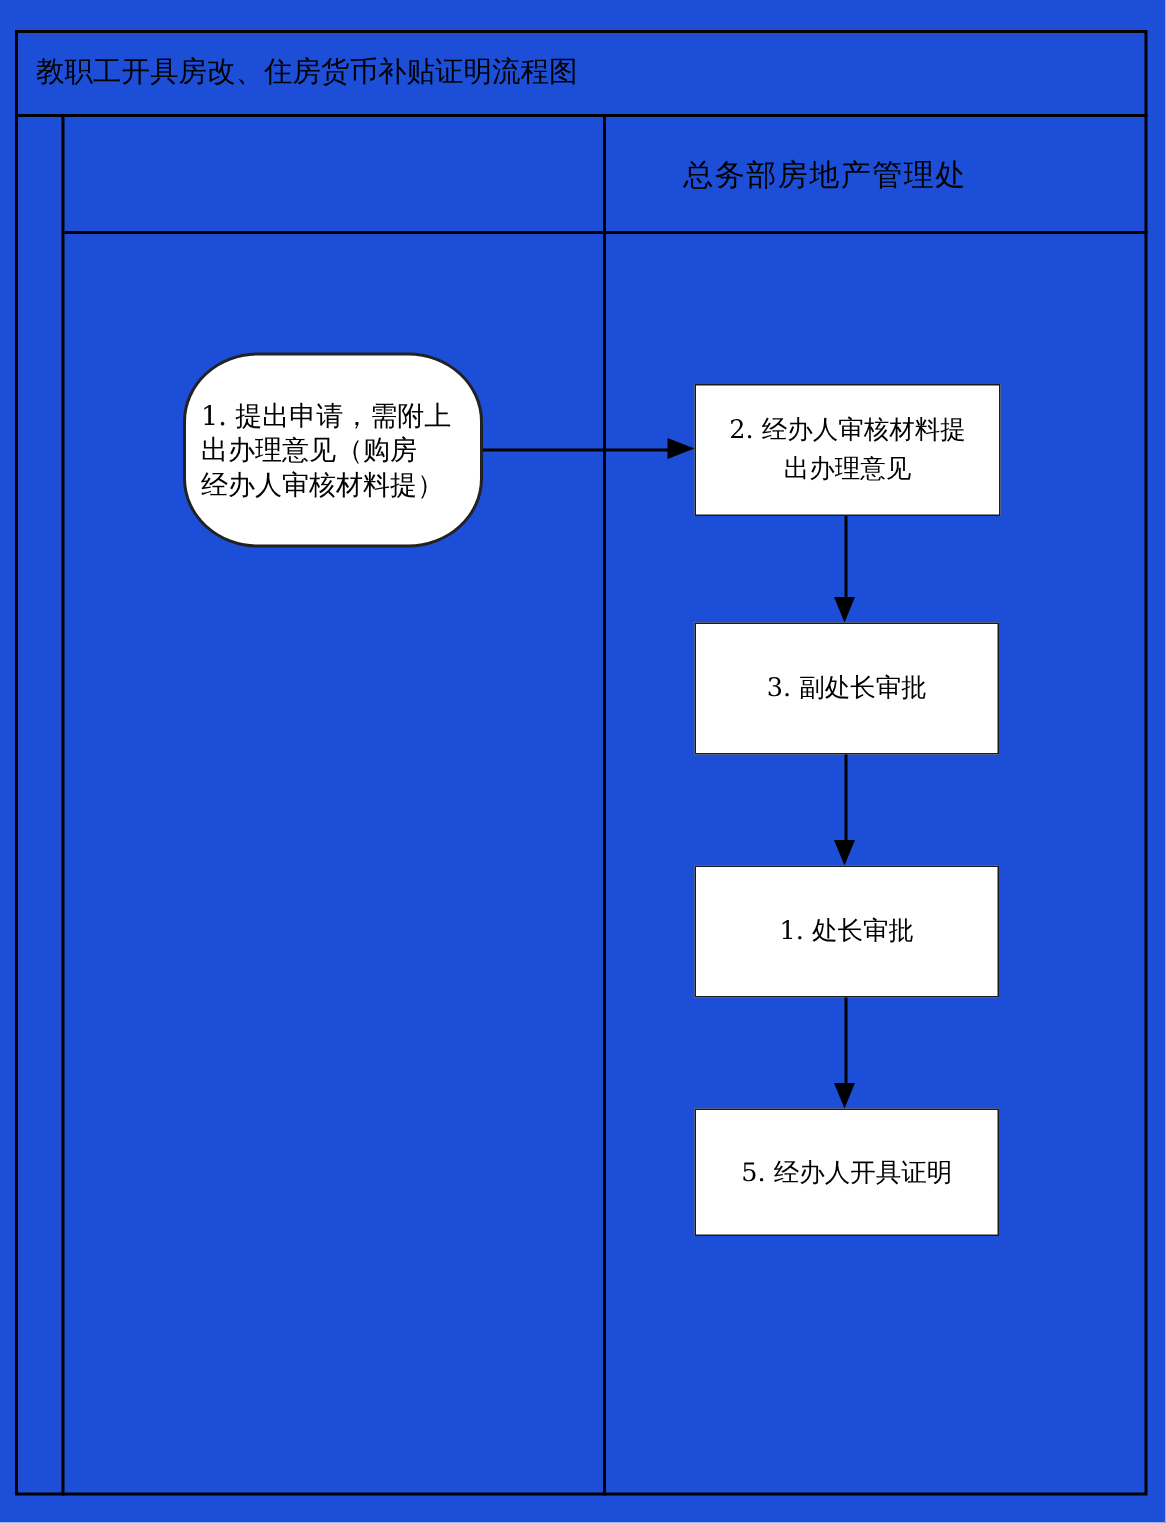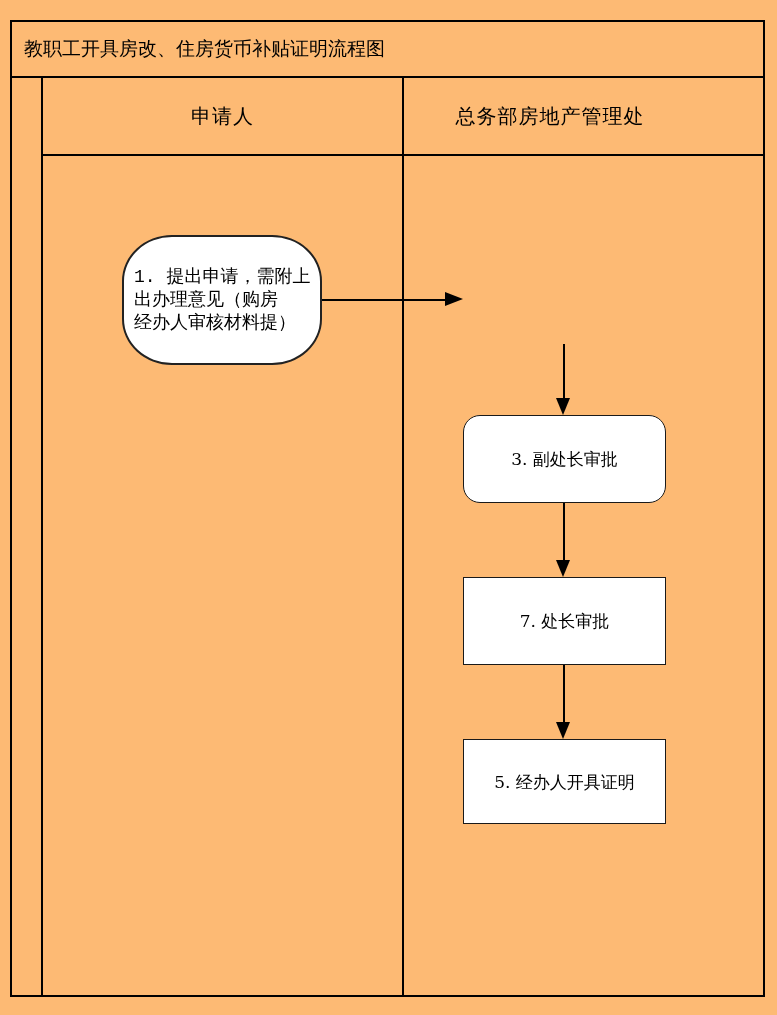--- a/index.html
+++ b/index.html
@@ -6,21 +6,21 @@
     margin: 0;
     padding: 0;
     background: #ffffff;
     font-family: "DejaVu Serif", "Liberation Serif", serif;
     color: #000000;
   }
   #canvas {
     position: relative;
     width: 777px;
     height: 1015px;
-    background: #fdba74;
+    background: #1d4ed8;
     overflow: hidden;
   }
   .abs { position: absolute; box-sizing: border-box; }
 
   
   .frame {
     left: 10px; top: 20px; width: 755px; height: 977px;
     border: 2px solid #000000;
     background: transparent;
   }
@@ -43,30 +43,30 @@
   .lane-header.applicant { left: 43px;  width: 359px; }
   .lane-header.office    { left: 404px; width: 292px; }
 
   
   .terminator {
     left: 122px; top: 235px; width: 200px; height: 130px;
     border: 2px solid #222222; border-radius: 50px / 46px;
     background: #ffffff; z-index: 2;
     display: flex; align-items: center;
     padding: 0 6px 0 10px;
-    font-size: 18px; line-height: 23px; text-align: left; font-family: Liberation Mono, monospace;
+    font-size: 18px; line-height: 23px; text-align: left;
   }
   .pbox {
     border: 1.5px solid #1a1a1a; background: #ffffff; z-index: 2;
     display: flex; flex-direction: column;
     align-items: center; justify-content: center;
     font-size: 17px; line-height: 26px; text-align: center;
   }
   .box2 { left: 463px; top: 256px; width: 204px; height: 88px; }
-  .box3 { left: 463px; top: 415px; width: 203px; height: 88px; border-radius: 17px; }
+  .box3 { left: 463px; top: 415px; width: 203px; height: 88px; }
   .box4 { left: 463px; top: 577px; width: 203px; height: 88px; }
   .box5 { left: 463px; top: 739px; width: 203px; height: 85px; text-align: right; }
   .shape-line { display: block; }
 
   
   .conn { z-index: 3; }
   .hline-a { left: 322px; top: 299px; width: 125px; height: 2px; }
   .head-right {
     left: 445px; top: 292px; width: 0; height: 0;
     border-left: 18px solid #000000;
@@ -95,47 +95,50 @@
 
   <div class="abs frame"></div>
 
   <div class="abs line title-divider"></div>
   <div class="abs line strip-vline"></div>
   <div class="abs line col-vline"></div>
   <div class="abs line header-divider"></div>
 
   <div class="abs title-cell">教职工开具房改、住房货币补贴证明流程图</div>
 
-  <div class="abs lane-header applicant">申请人</div>
   <div class="abs lane-header office">总务部房地产管理处</div>
 
   <div class="abs terminator">
     <div>
       <span class="shape-line">1. 提出申请，需附上</span>
       <span class="shape-line">出办理意见（购房</span>
       <span class="shape-line">经办人审核材料提）</span>
     </div>
   </div>
 
   <div class="abs line conn hline-a"></div>
   <div class="abs conn head-right"></div>
 
+  <div class="abs pbox box2">
+    <span class="shape-line">2. 经办人审核材料提</span>
+    <span class="shape-line">出办理意见</span>
+  </div>
 
   <div class="abs line conn vline-b"></div>
   <div class="abs conn head-down head-b"></div>
 
   <div class="abs pbox box3">
     <span>3. 副处长审批</span>
   </div>
 
   <div class="abs line conn vline-c"></div>
   <div class="abs conn head-down head-c"></div>
 
   <div class="abs pbox box4">
-    <span>7. 处长审批</span>
+    <span>1. 处长审批</span>
   </div>
 
   <div class="abs line conn vline-d"></div>
   <div class="abs conn head-down head-d"></div>
 
   <div class="abs pbox box5">
     <span>5. 经办人开具证明</span>
   </div>
 
 </div>

